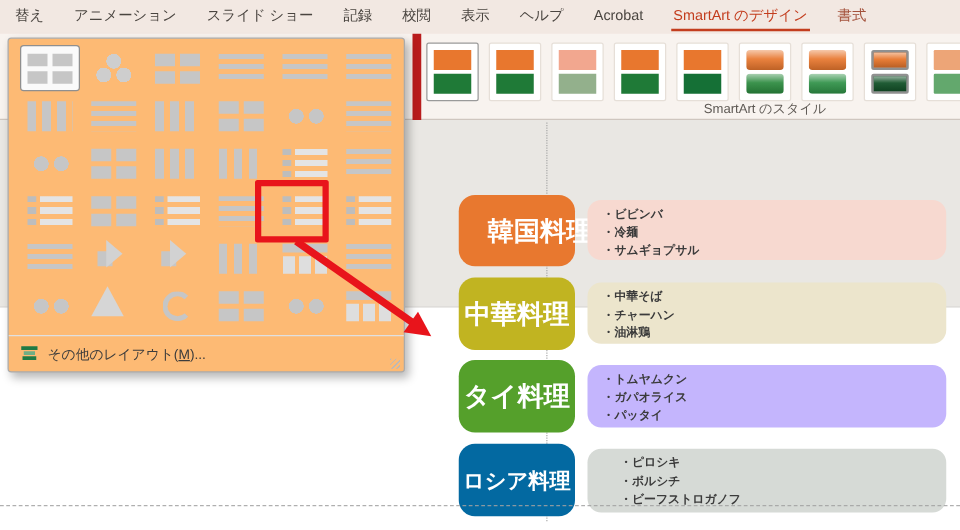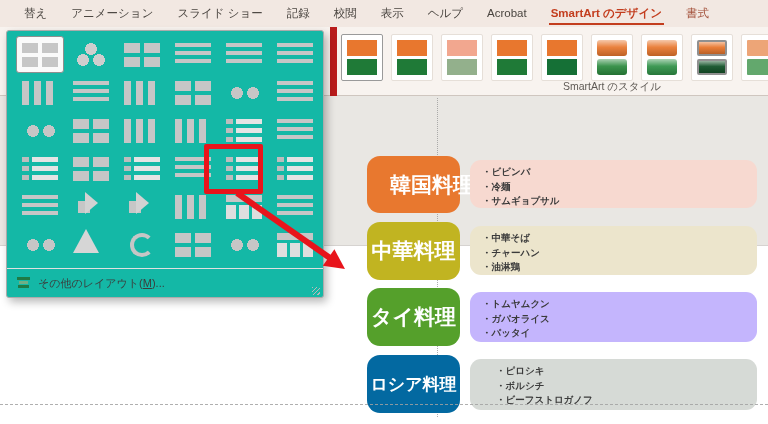--- a/index.html
+++ b/index.html
@@ -4,24 +4,24 @@
 <style>
   * { margin:0; padding:0; box-sizing:border-box; }
   html,body { width:768px; height:424px; overflow:hidden;
     font-family:"Liberation Sans","DejaVu Sans",sans-serif; background:#e9e7e3; }
   .stage { position:relative; width:768px; height:424px; }
 
   
   .ribbon { position:absolute; left:0; top:0; width:768px; height:96px;
     background:#f8f3ef; border-bottom:1px solid #cfc6bf; }
   .tab-row { position:absolute; left:0; top:0; width:768px; height:27px;
-    background:#f2e8e2; display:flex; align-items:center; padding-left:12px; }
+    background:#f2e8e2; display:flex; align-items:center; padding-left:0; }
   .tab { font-size:11.5px; color:#4a4540; padding:0 12px; height:27px;
     line-height:27px; white-space:nowrap; cursor:default; }
-  .tab.active { color:#c33d1e; font-weight:bold; position:relative; }
+  .tab.active { color:#c33d1e; font-weight:normal; position:relative; }
   .tab.active::after { content:""; position:absolute; left:10px; right:10px;
     bottom:2px; height:2px; background:#c33d1e; }
   .tab.contextual { color:#a3513b; }
 
   
   .styles-group { position:absolute; left:330px; top:27px; width:438px; height:69px;
     border-left:7px solid #b91c1c; }
   .styles-gallery { position:absolute; left:4px; top:7px; display:flex; gap:8px; }
   .style-thumb { width:42px; height:47px; background:#fff; border:1px solid #e6dfd8;
     border-radius:2px; display:flex; flex-direction:column; justify-content:center;
@@ -52,21 +52,21 @@
     color:#fff; font-weight:bold; font-size:21px; text-align:center;
     display:flex; align-items:center; justify-content:center; letter-spacing:0px;
     white-space:nowrap; }
   .sa-content { position:absolute; left:470px; width:287px; border-radius:11px;
     padding:5px 0 0 12px; }
   .sa-content li { list-style:none; font-size:9.5px; font-weight:bold;
     color:#3b3b3b; line-height:14.5px; white-space:nowrap; }
 
   
   .gallery-panel { position:absolute; left:6px; top:30px; width:318px; height:268px;
-    background:#14b8a6; border:1px solid #ababab; border-radius:3px;
+    background:#fdba74; border:1px solid #ababab; border-radius:3px;
     box-shadow:3px 4px 8px rgba(0,0,0,.28); z-index:10; }
   .gallery-grid { position:absolute; left:9px; top:5px; width:302px; height:228px;
     display:grid; grid-template-columns:repeat(6,48px); grid-auto-rows:37px;
     column-gap:3px; row-gap:1px; }
   .thumb { position:relative; display:flex; align-items:center; justify-content:center; }
   .thumb.selected { border:1.5px solid #8f8f8f; border-radius:3px; background:#fafafa; }
   .thumb::before { content:""; width:36px; height:24px; background-repeat:no-repeat; }
   .p-rows::before { background-image:repeating-linear-gradient(#c6c6c6 0 4px,rgba(0,0,0,0) 4px 8px); }
   .p-list::before { background-image:
       repeating-linear-gradient(#bdbdbd 0 5px,rgba(0,0,0,0) 5px 9px),

